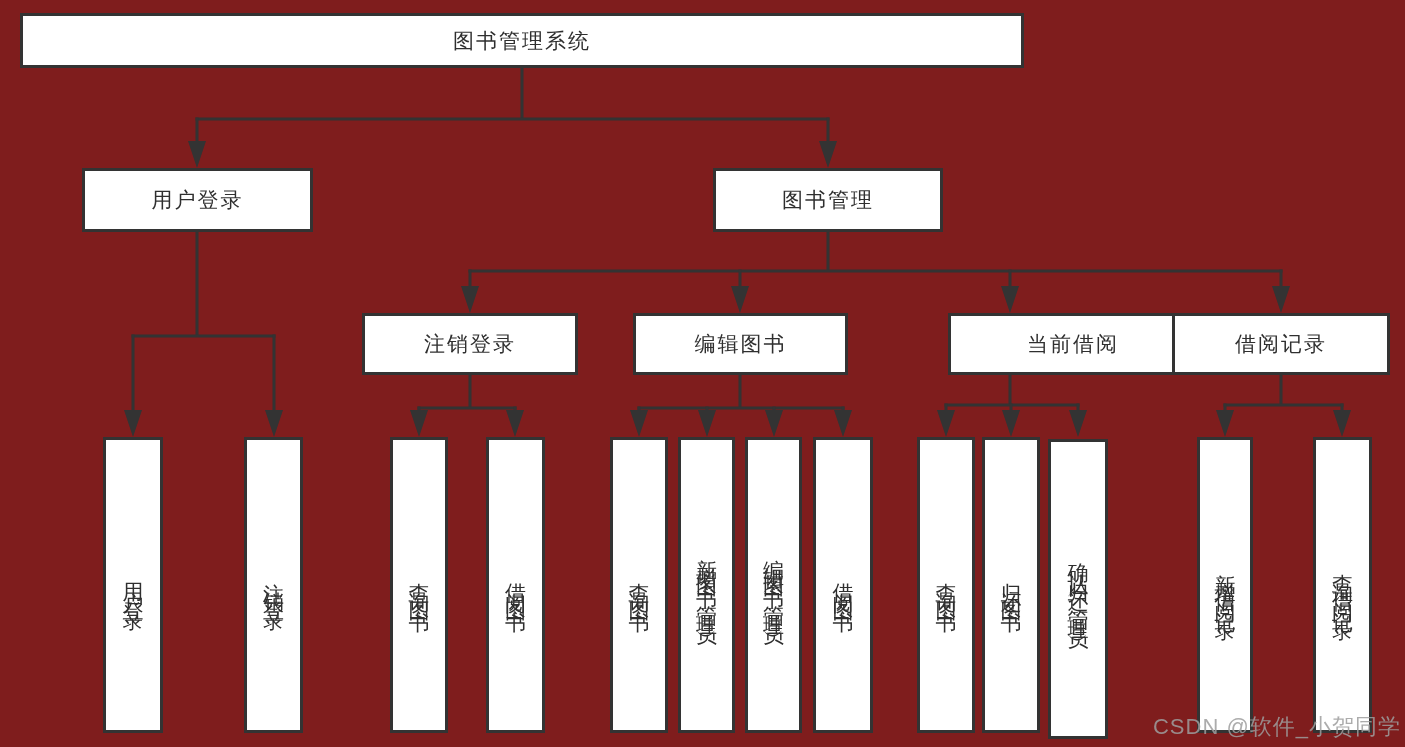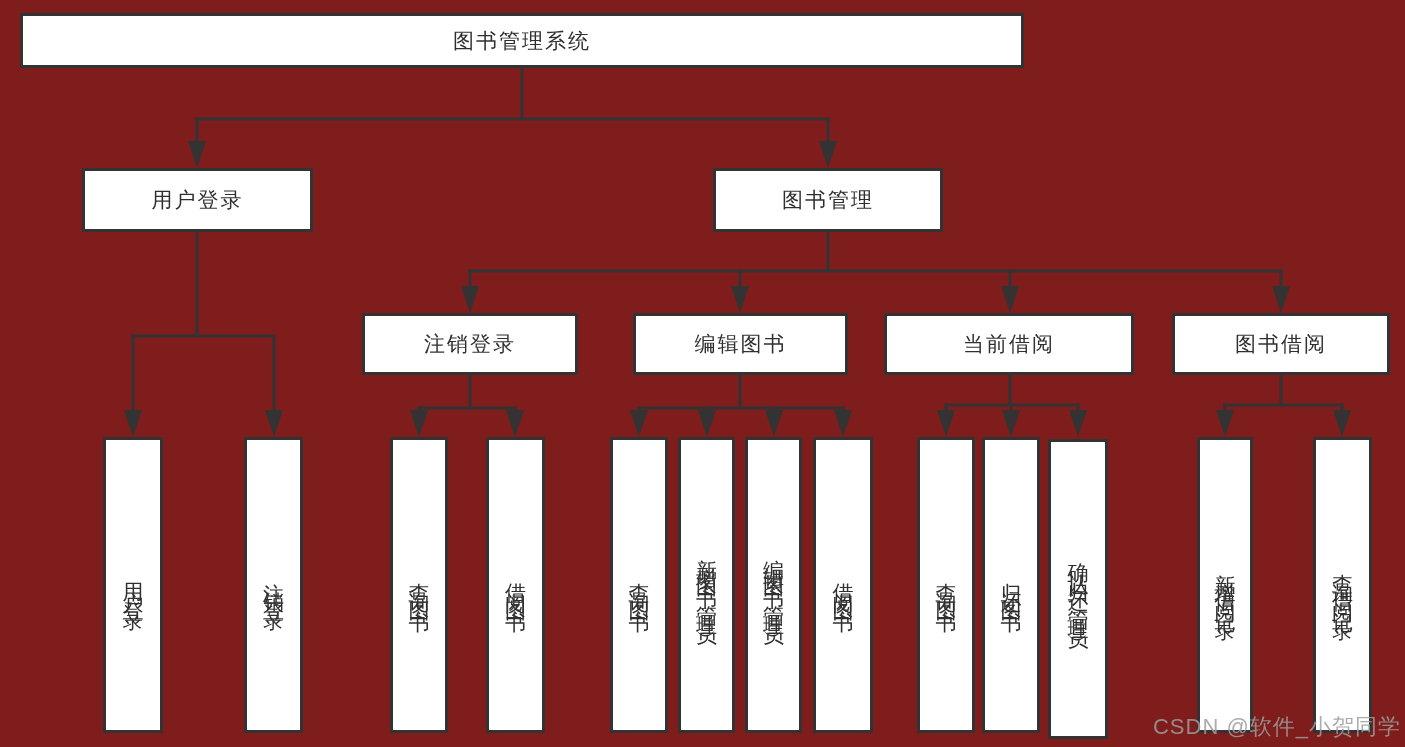--- a/index.html
+++ b/index.html
@@ -87,25 +87,25 @@
   <div class="node h" style="left:713px;top:168px;width:230px;height:64px">
     <span>图书管理</span>
   </div>
 
   <div class="node h" style="left:362px;top:313px;width:216px;height:62px">
     <span>注销登录</span>
   </div>
   <div class="node h" style="left:633px;top:313px;width:215px;height:62px">
     <span>编辑图书</span>
   </div>
-  <div class="node h" style="left:884px;top:313px;width:250px;height:62px">
+  <div class="node h" style="left:948px;top:313px;width:250px;height:62px">
     <span>当前借阅</span>
   </div>
   <div class="node h" style="left:1172px;top:313px;width:218px;height:62px">
-    <span>图书借阅</span>
+    <span>借阅记录</span>
   </div>
 
   <div class="node v" style="left:103px;top:437px;width:60px;height:296px">
     <span>用户登录</span>
   </div>
   <div class="node v" style="left:244px;top:437px;width:59px;height:296px">
     <span>注销登录</span>
   </div>
 
   <div class="node v" style="left:390px;top:437px;width:58px;height:296px">

